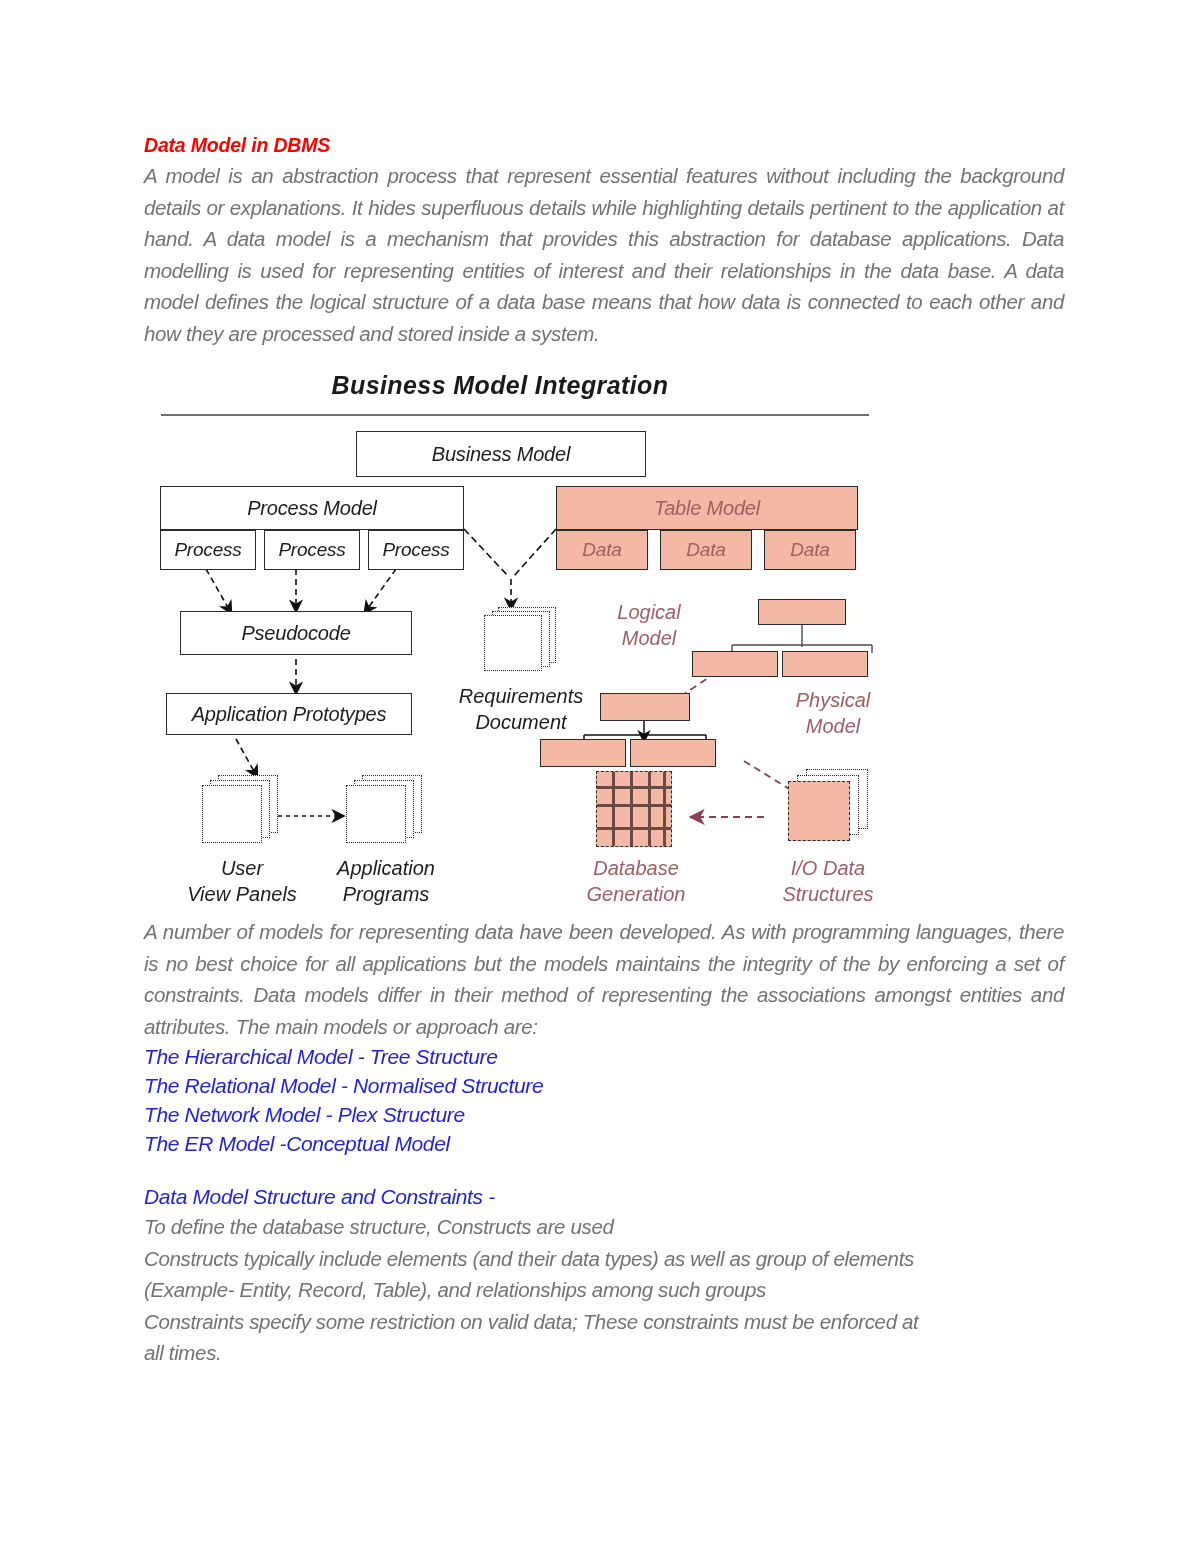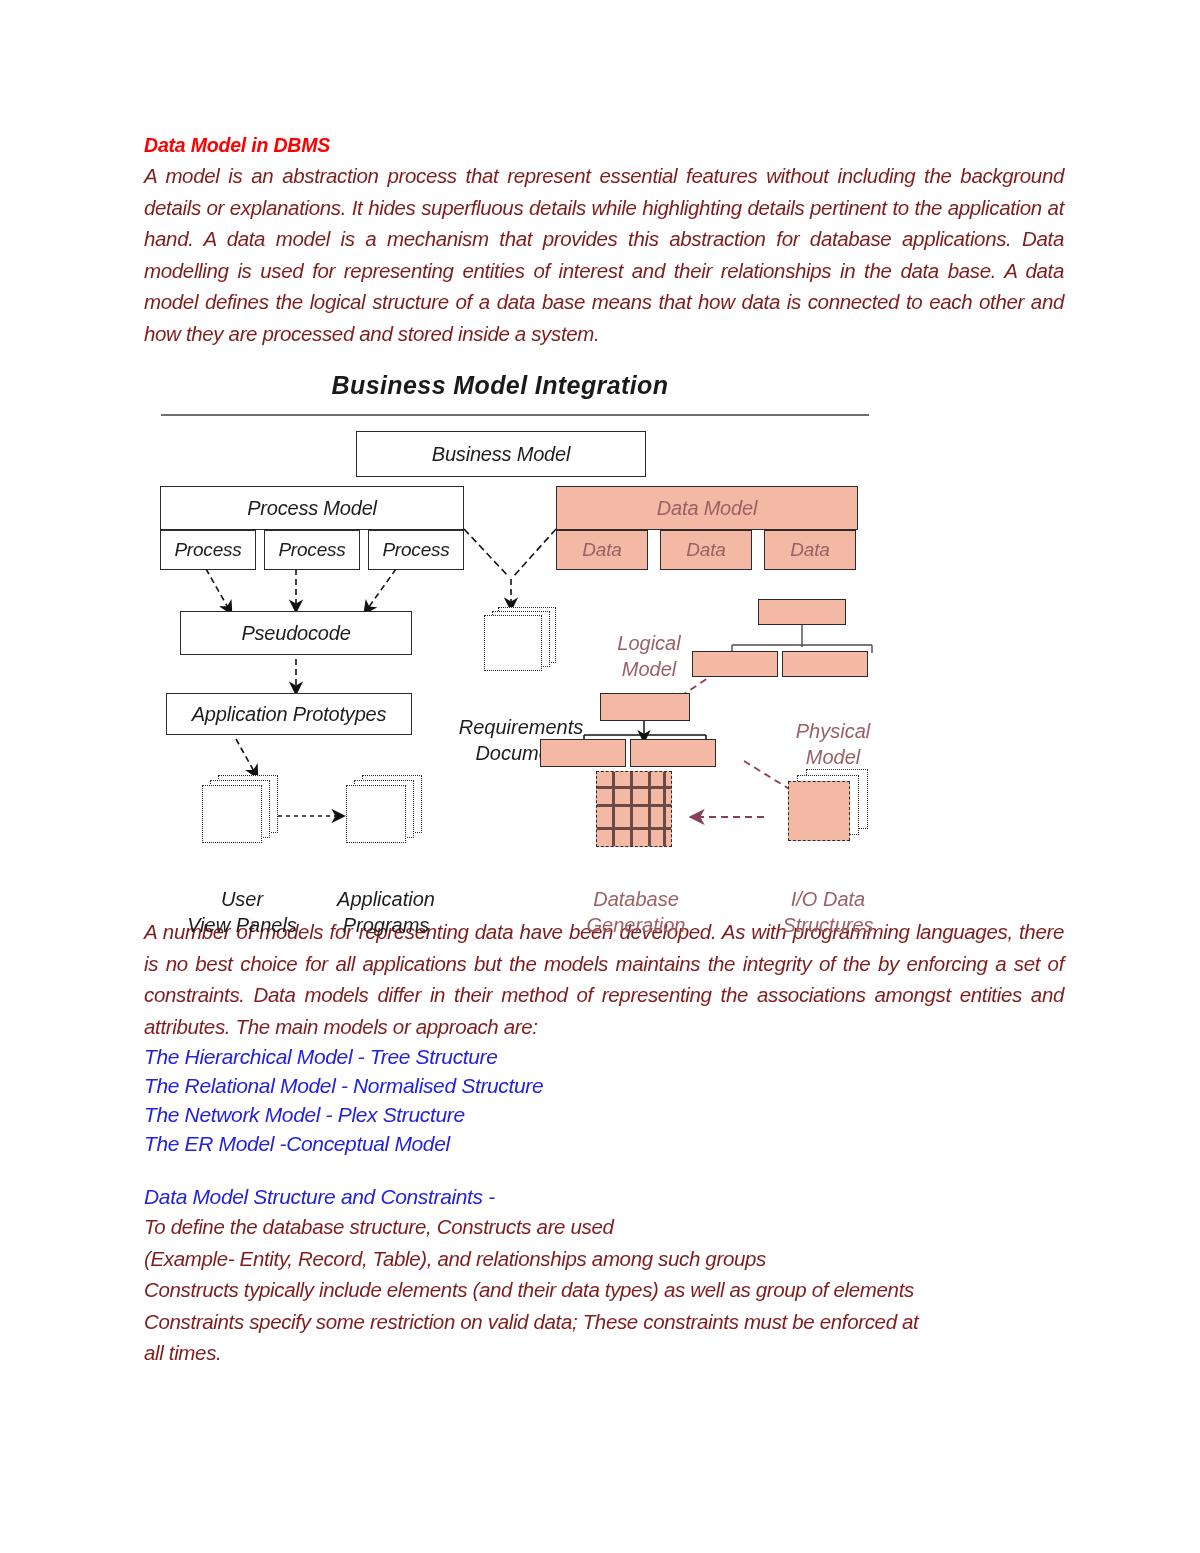--- a/index.html
+++ b/index.html
@@ -34,21 +34,21 @@
     line-height: 26px;
     letter-spacing: -0.2px;
     margin: 0 0 2px 0;
   }
   p.body-text {
     margin: 0;
     font-size: 20.5px;
     line-height: 31.5px;
     text-align: justify;
     letter-spacing: -0.35px;
-    color: #7f1d1d;
+    color: #737373;
   }
   p.body-text.nojust { text-align: left; }
   .blue-line {
     color: #2222DD;
     font-size: 21px;
     line-height: 29px;
     letter-spacing: -0.35px;
     white-space: nowrap;
   }
   .spacer-24 { height: 24px; }
@@ -100,21 +100,20 @@
     background: #F3B9A4;
     border: 1.6px solid #2b2b2b;
   }
   .lbl {
     position: absolute;
     font-size: 20px;
     line-height: 26px;
     color: #1d1d1d;
     text-align: center;
     white-space: nowrap;
-    margin-top: 31px;
   }
   .lbl.mauve { color: #9c5f63; }
 
   
   .stack {
     position: absolute;
   }
   .stack .sheet {
     position: absolute;
     box-sizing: border-box;
@@ -201,21 +200,21 @@
 
       <div class="nd" style="left:212px; top:60px; width:290px; height:46px;">
         <span>Business Model</span>
       </div>
 
       <div class="nd" style="left:16px; top:115px; width:304px; height:44px;">
         <span>Process Model</span>
       </div>
 
       <div class="nd pink" style="left:412px; top:115px; width:302px; height:44px;">
-        <span>Data Model</span>
+        <span>Table Model</span>
       </div>
 
       <div class="nd" style="left:16px; top:159px; width:96px; height:40px; font-size:19px;">
         <span>Process</span>
       </div>
       <div class="nd" style="left:120px; top:159px; width:96px; height:40px; font-size:19px;">
         <span>Process</span>
       </div>
       <div class="nd" style="left:224px; top:159px; width:96px; height:40px; font-size:19px;">
         <span>Process</span>
@@ -320,19 +319,19 @@
     <div class="blue-line">The Hierarchical Model - Tree Structure</div>
     <div class="blue-line">The Relational Model - Normalised Structure</div>
     <div class="blue-line">The Network Model - Plex Structure</div>
     <div class="blue-line">The ER Model -Conceptual Model</div>
 
     <div class="spacer-24"></div>
 
     <div class="blue-line">Data Model Structure and Constraints -</div>
 
     <p class="body-text nojust">To define the database structure, Constructs are used</p>
+    <p class="body-text nojust">Constructs typically include elements (and their data types) as well as group of elements</p>
     <p class="body-text nojust">(Example- Entity, Record, Table), and relationships among such groups</p>
-    <p class="body-text nojust">Constructs typically include elements (and their data types) as well as group of elements</p>
     <p class="body-text nojust">Constraints specify some restriction on valid data; These constraints must be enforced at</p>
     <p class="body-text nojust">all times.</p>
 
   </div>
 </div>
 
 </body></html>

